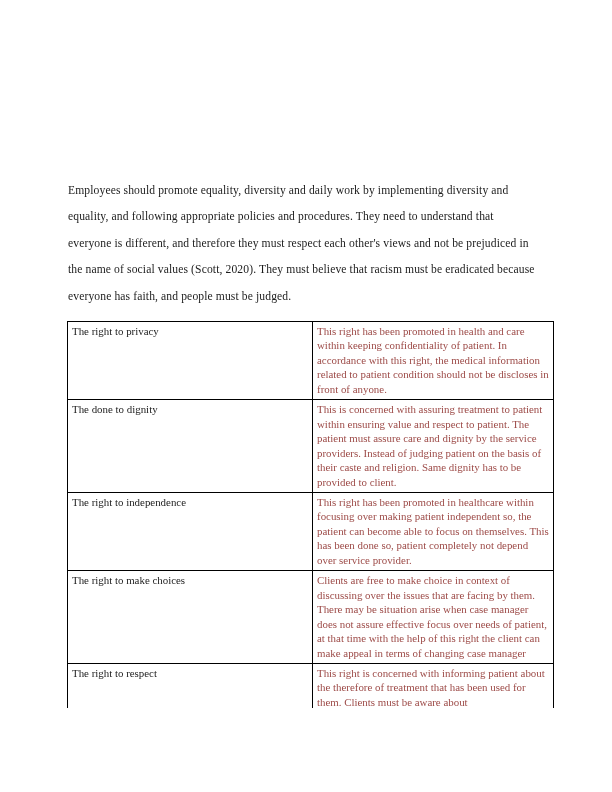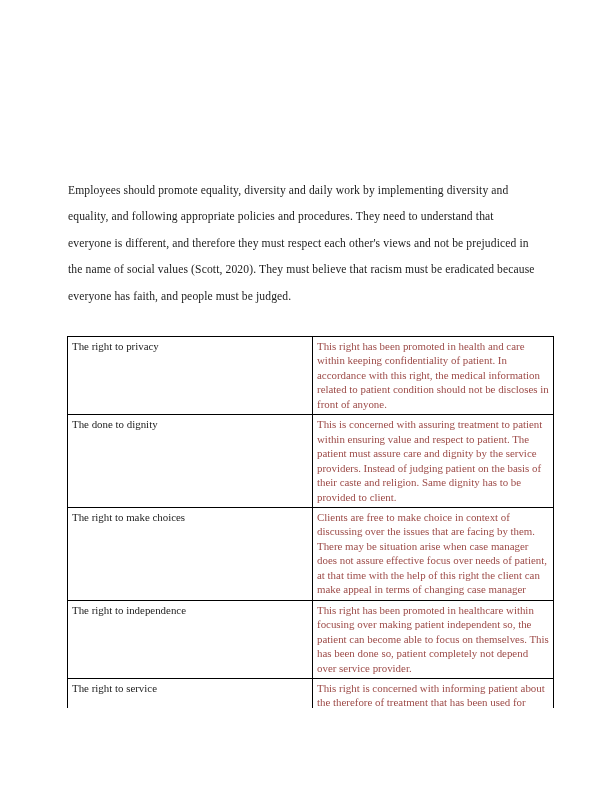--- a/index.html
+++ b/index.html
@@ -30,21 +30,21 @@
     line-height: 26.4px;
     text-align: left;
     color: #1c1c1c;
     letter-spacing: 0.01em;
   }
 
   
   .rights-table {
     position: absolute;
     left: 67px;
-    top: 336px;
+    top: 321px;
     width: 468px;
     border-collapse: collapse;
     table-layout: fixed;
   }
   .rights-table td {
     border: 1px solid #000000;
     vertical-align: top;
     padding: 2px 4px 3px 4px;
     font-size: 10.9px;
     line-height: 14.45px;
@@ -93,37 +93,37 @@
       <tr>
         <td class="col-term">
           <span class="cell-text">The done to dignity</span>
         </td>
         <td class="col-desc">
           <span class="cell-text">This is concerned with assuring treatment to patient within ensuring value and respect to patient. The patient must assure care and dignity by the service providers. Instead of judging patient on the basis of their caste and religion. Same dignity has to be provided to client.</span>
         </td>
       </tr>
       <tr>
         <td class="col-term">
+          <span class="cell-text">The right to independence</span>
+        </td>
+        <td class="col-desc">
+          <span class="cell-text">This right has been promoted in healthcare within focusing over making patient independent so, the patient can become able to focus on themselves. This has been done so, patient completely not depend over service provider.</span>
+        </td>
+      </tr>
+      <tr>
+        <td class="col-term">
           <span class="cell-text">The right to make choices</span>
         </td>
         <td class="col-desc">
           <span class="cell-text">Clients are free to make choice in context of discussing over the issues that are facing by them. There may be situation arise when case manager does not assure effective focus over needs of patient, at that time with the help of this right the client can make appeal in terms of changing case manager</span>
         </td>
       </tr>
       <tr>
         <td class="col-term">
-          <span class="cell-text">The right to independence</span>
-        </td>
-        <td class="col-desc">
-          <span class="cell-text">This right has been promoted in healthcare within focusing over making patient independent so, the patient can become able to focus on themselves. This has been done so, patient completely not depend over service provider.</span>
-        </td>
-      </tr>
-      <tr>
-        <td class="col-term">
-          <span class="cell-text">The right to service</span>
+          <span class="cell-text">The right to respect</span>
         </td>
         <td class="col-desc">
           <span class="cell-text">This right is concerned with informing patient about the therefore of treatment that has been used for them. Clients must be aware about</span>
         </td>
       </tr>
     </tbody>
   </table>
 
   <div class="clip-mask"></div>
 

